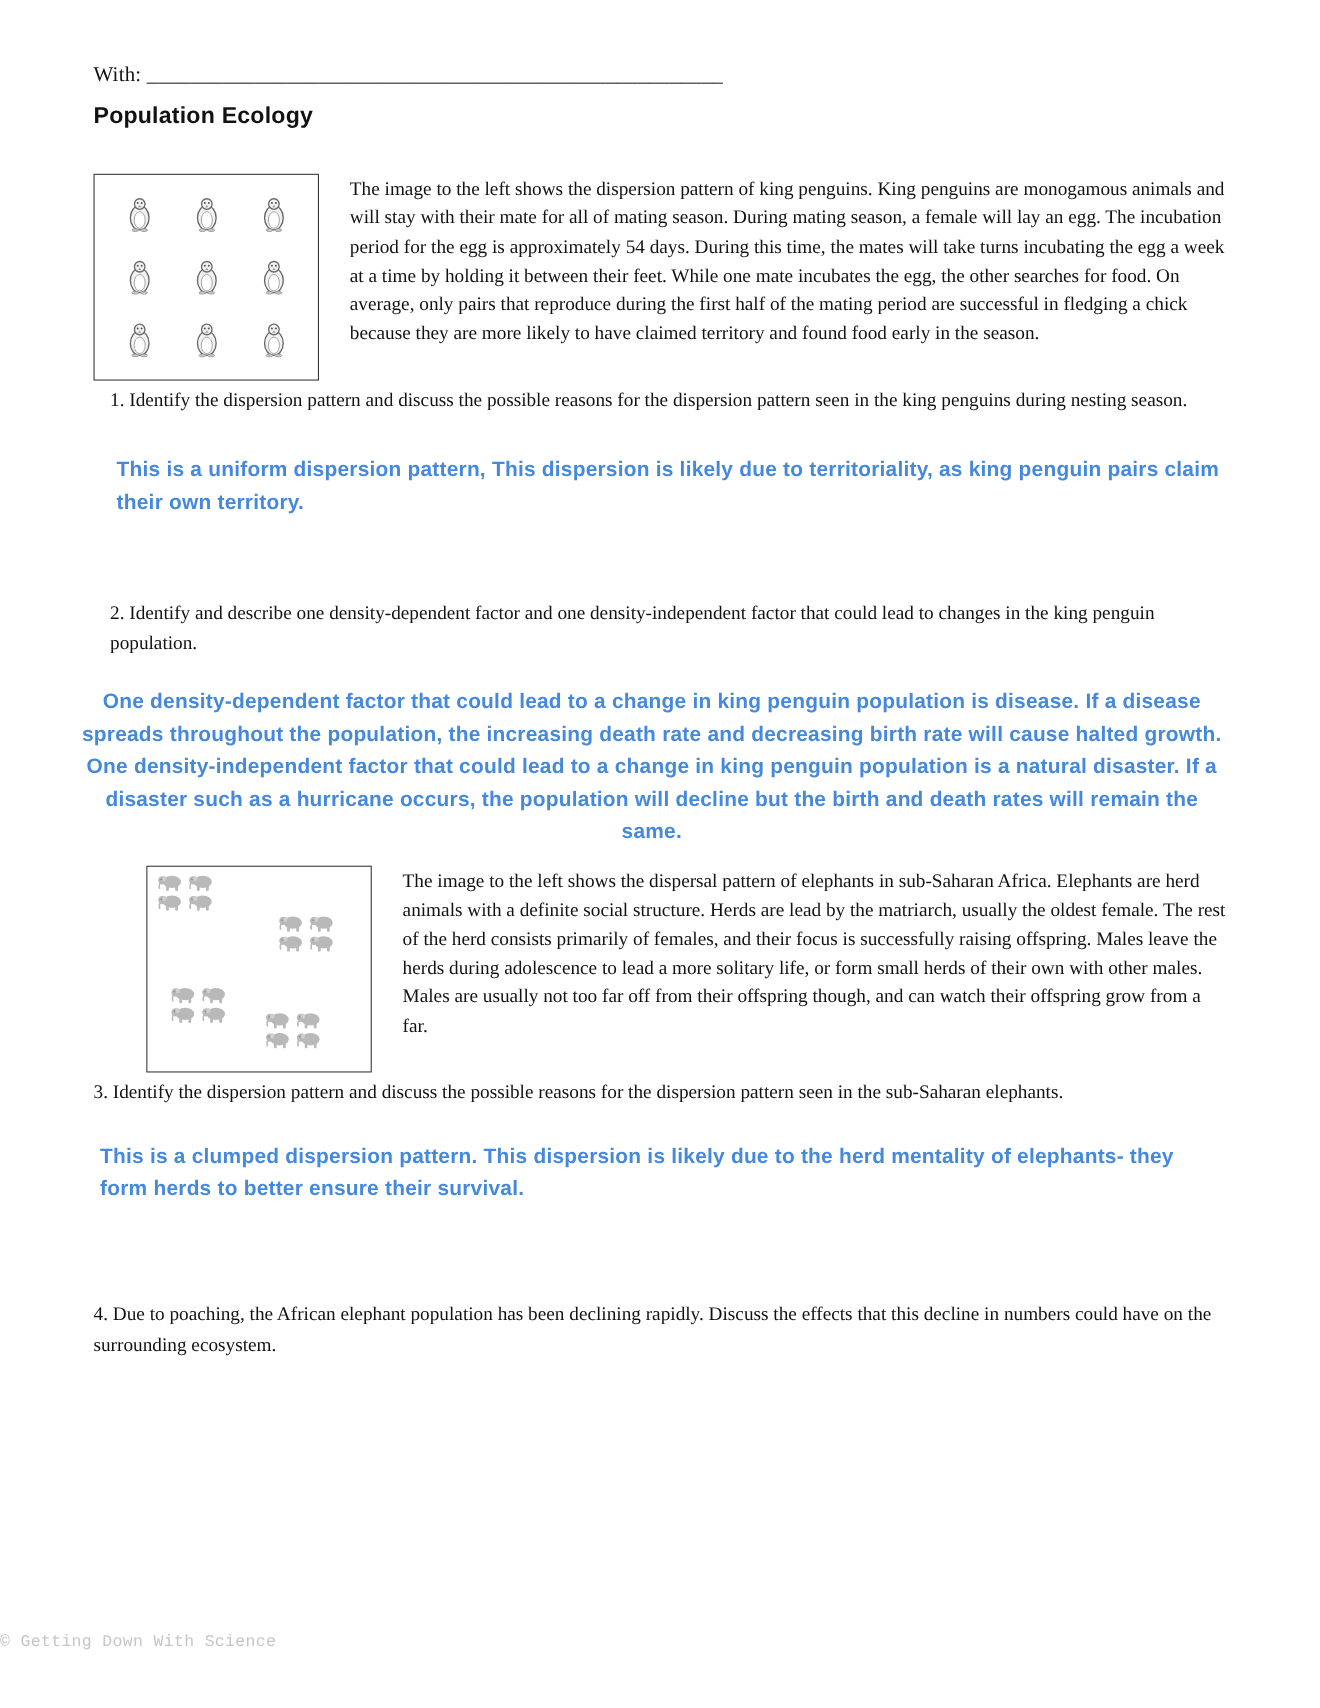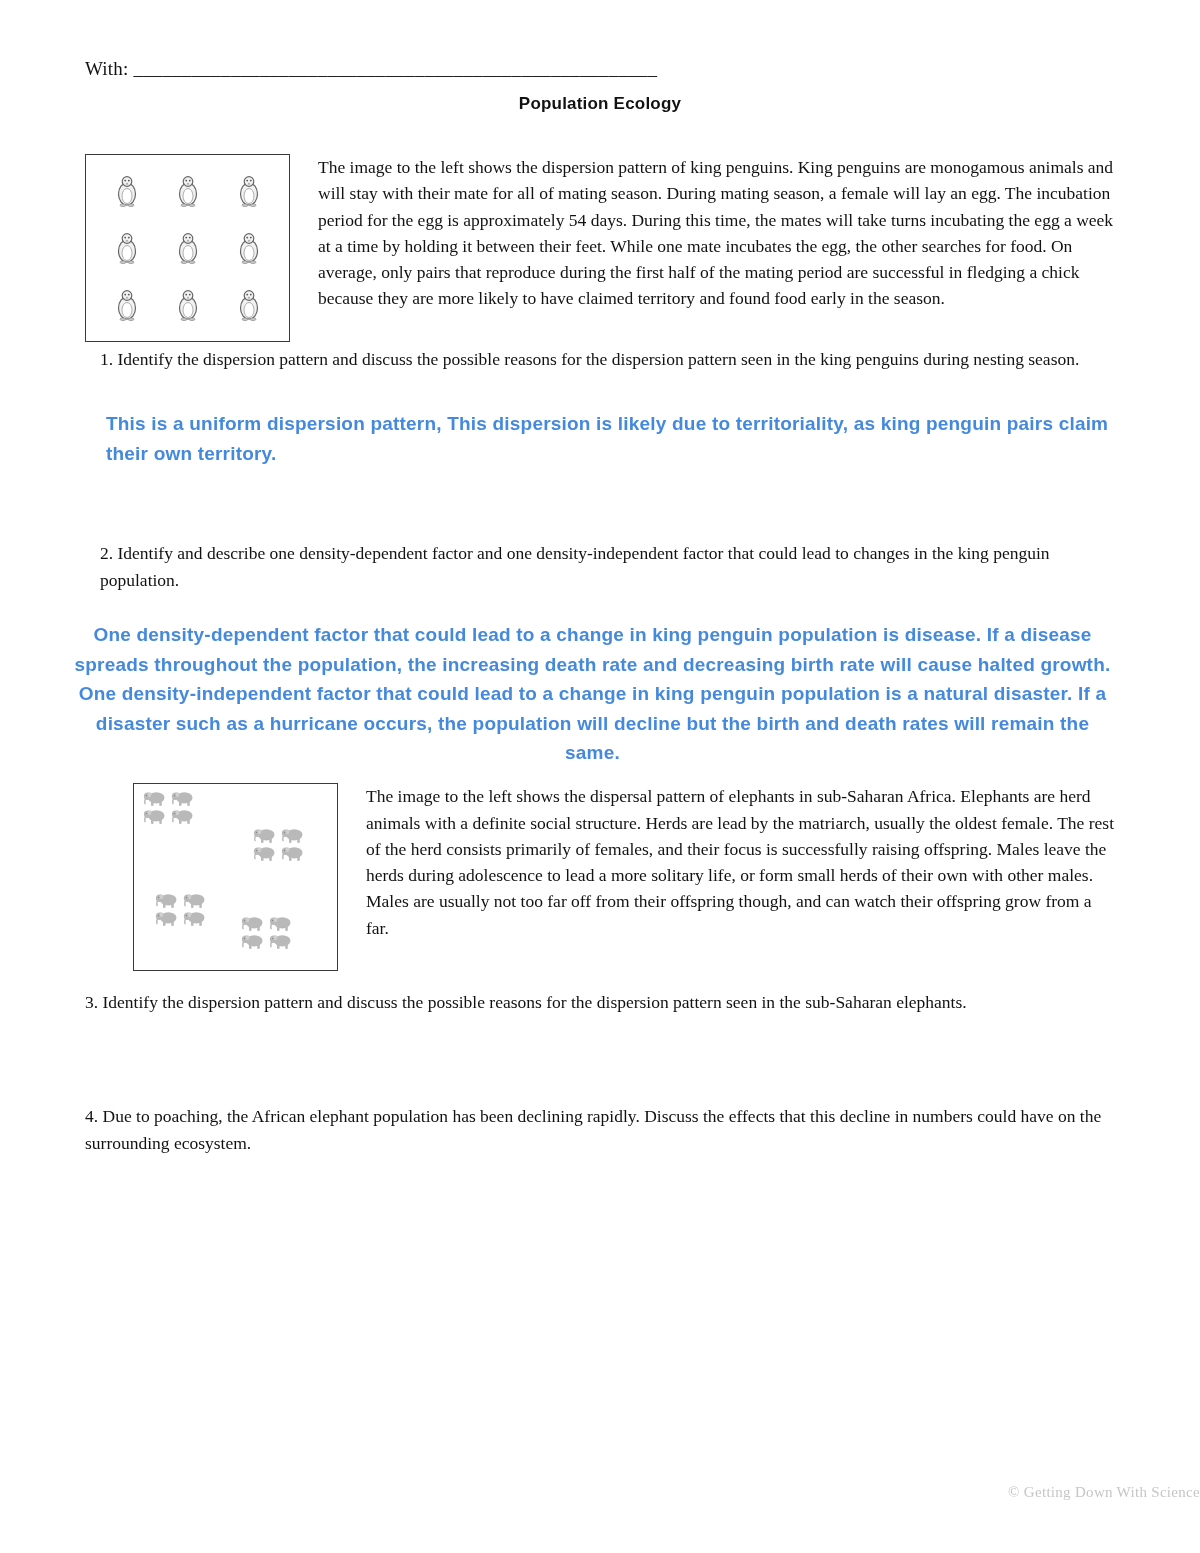--- a/index.html
+++ b/index.html
@@ -18,24 +18,23 @@
   .page {
     box-sizing: border-box;
     padding: 58px 85px 0 85px;
   }
   .name-row {
     font-size: 19px;
     letter-spacing: 0.2px;
     white-space: nowrap;
   }
   .doc-title {
-    text-align: center;
     font-family: "Liberation Sans", sans-serif;
     font-weight: bold;
-    font-size: 17px;
+    font-size: 21px;
     margin-top: 14px;
     letter-spacing: 0.2px;
   }
   .figure-section {
     display: flex;
     align-items: flex-start;
     margin-top: 40px;
   }
   .figure-box {
     flex: 0 0 auto;
@@ -95,30 +94,30 @@
     color: var(--answer-blue, #4589dd);
     font-size: 19px;
     line-height: 1.55;
     letter-spacing: 0.2px;
   }
   .q1 { margin-top: 4px; }
   .a1 { margin-top: 36px; padding-left: 6px; margin-left: 15px; }
   .q2 { margin-top: 72px; }
   .a2 { margin-top: 26px; margin-left: -15px; text-align: center; }
   .section-2 { margin-top: 16px; padding-left: 48px; }
-  .q3 { margin-top: 18px; }
+  .q3 { margin-top: 4px; }
   .a3 { margin-top: 30px; padding-left: 6px; }
   .q4 { margin-top: 86px; }
   .footer {
     position: absolute;
     left: 0;
     right: 0;
     bottom: 52px;
-    text-align: right;
-    font-family: Liberation Serif, serif;
+    text-align: left;
+    font-family: Liberation Mono, monospace;
     font-size: 15px;
     color: var(--footer-gray, #c6c6c6);
     letter-spacing: 0.3px;
   }
   .svg-defs { position: absolute; width: 0; height: 0; overflow: hidden; }
 </style>
 </head>
 <body>
 
 <svg class="svg-defs" aria-hidden="true">
@@ -258,18 +257,19 @@
               <use href="#elephant"></use>
             </svg>
           </div>
         </div>
     </div>
     <div class="body-paragraph">The image to the left shows the dispersal pattern of  elephants in sub-Saharan Africa. Elephants are herd animals with a definite social structure. Herds are lead by the matriarch, usually the oldest female. The rest of the herd consists primarily of females, and their focus is successfully raising offspring. Males leave the herds during adolescence to lead a more solitary life, or form small herds of their own with other males. Males are usually not too far off from their offspring though, and can watch their offspring grow from a far.</div>
   </div>
 
   <div class="question flush q3">3. Identify the dispersion pattern and discuss the possible reasons for the dispersion pattern seen in the sub-Saharan elephants.</div>
 
+  <div class="answer a3">This is a clumped dispersion pattern. This dispersion is likely due to the herd mentality of elephants- they form herds to better ensure their survival.</div>
 
   <div class="question flush q4">4. Due to poaching, the African elephant population has been declining rapidly. Discuss the effects that this decline in numbers could have on the surrounding ecosystem.</div>
 
 </div>
 
 <div class="footer">© Getting Down With Science</div>
 
 </body></html>

